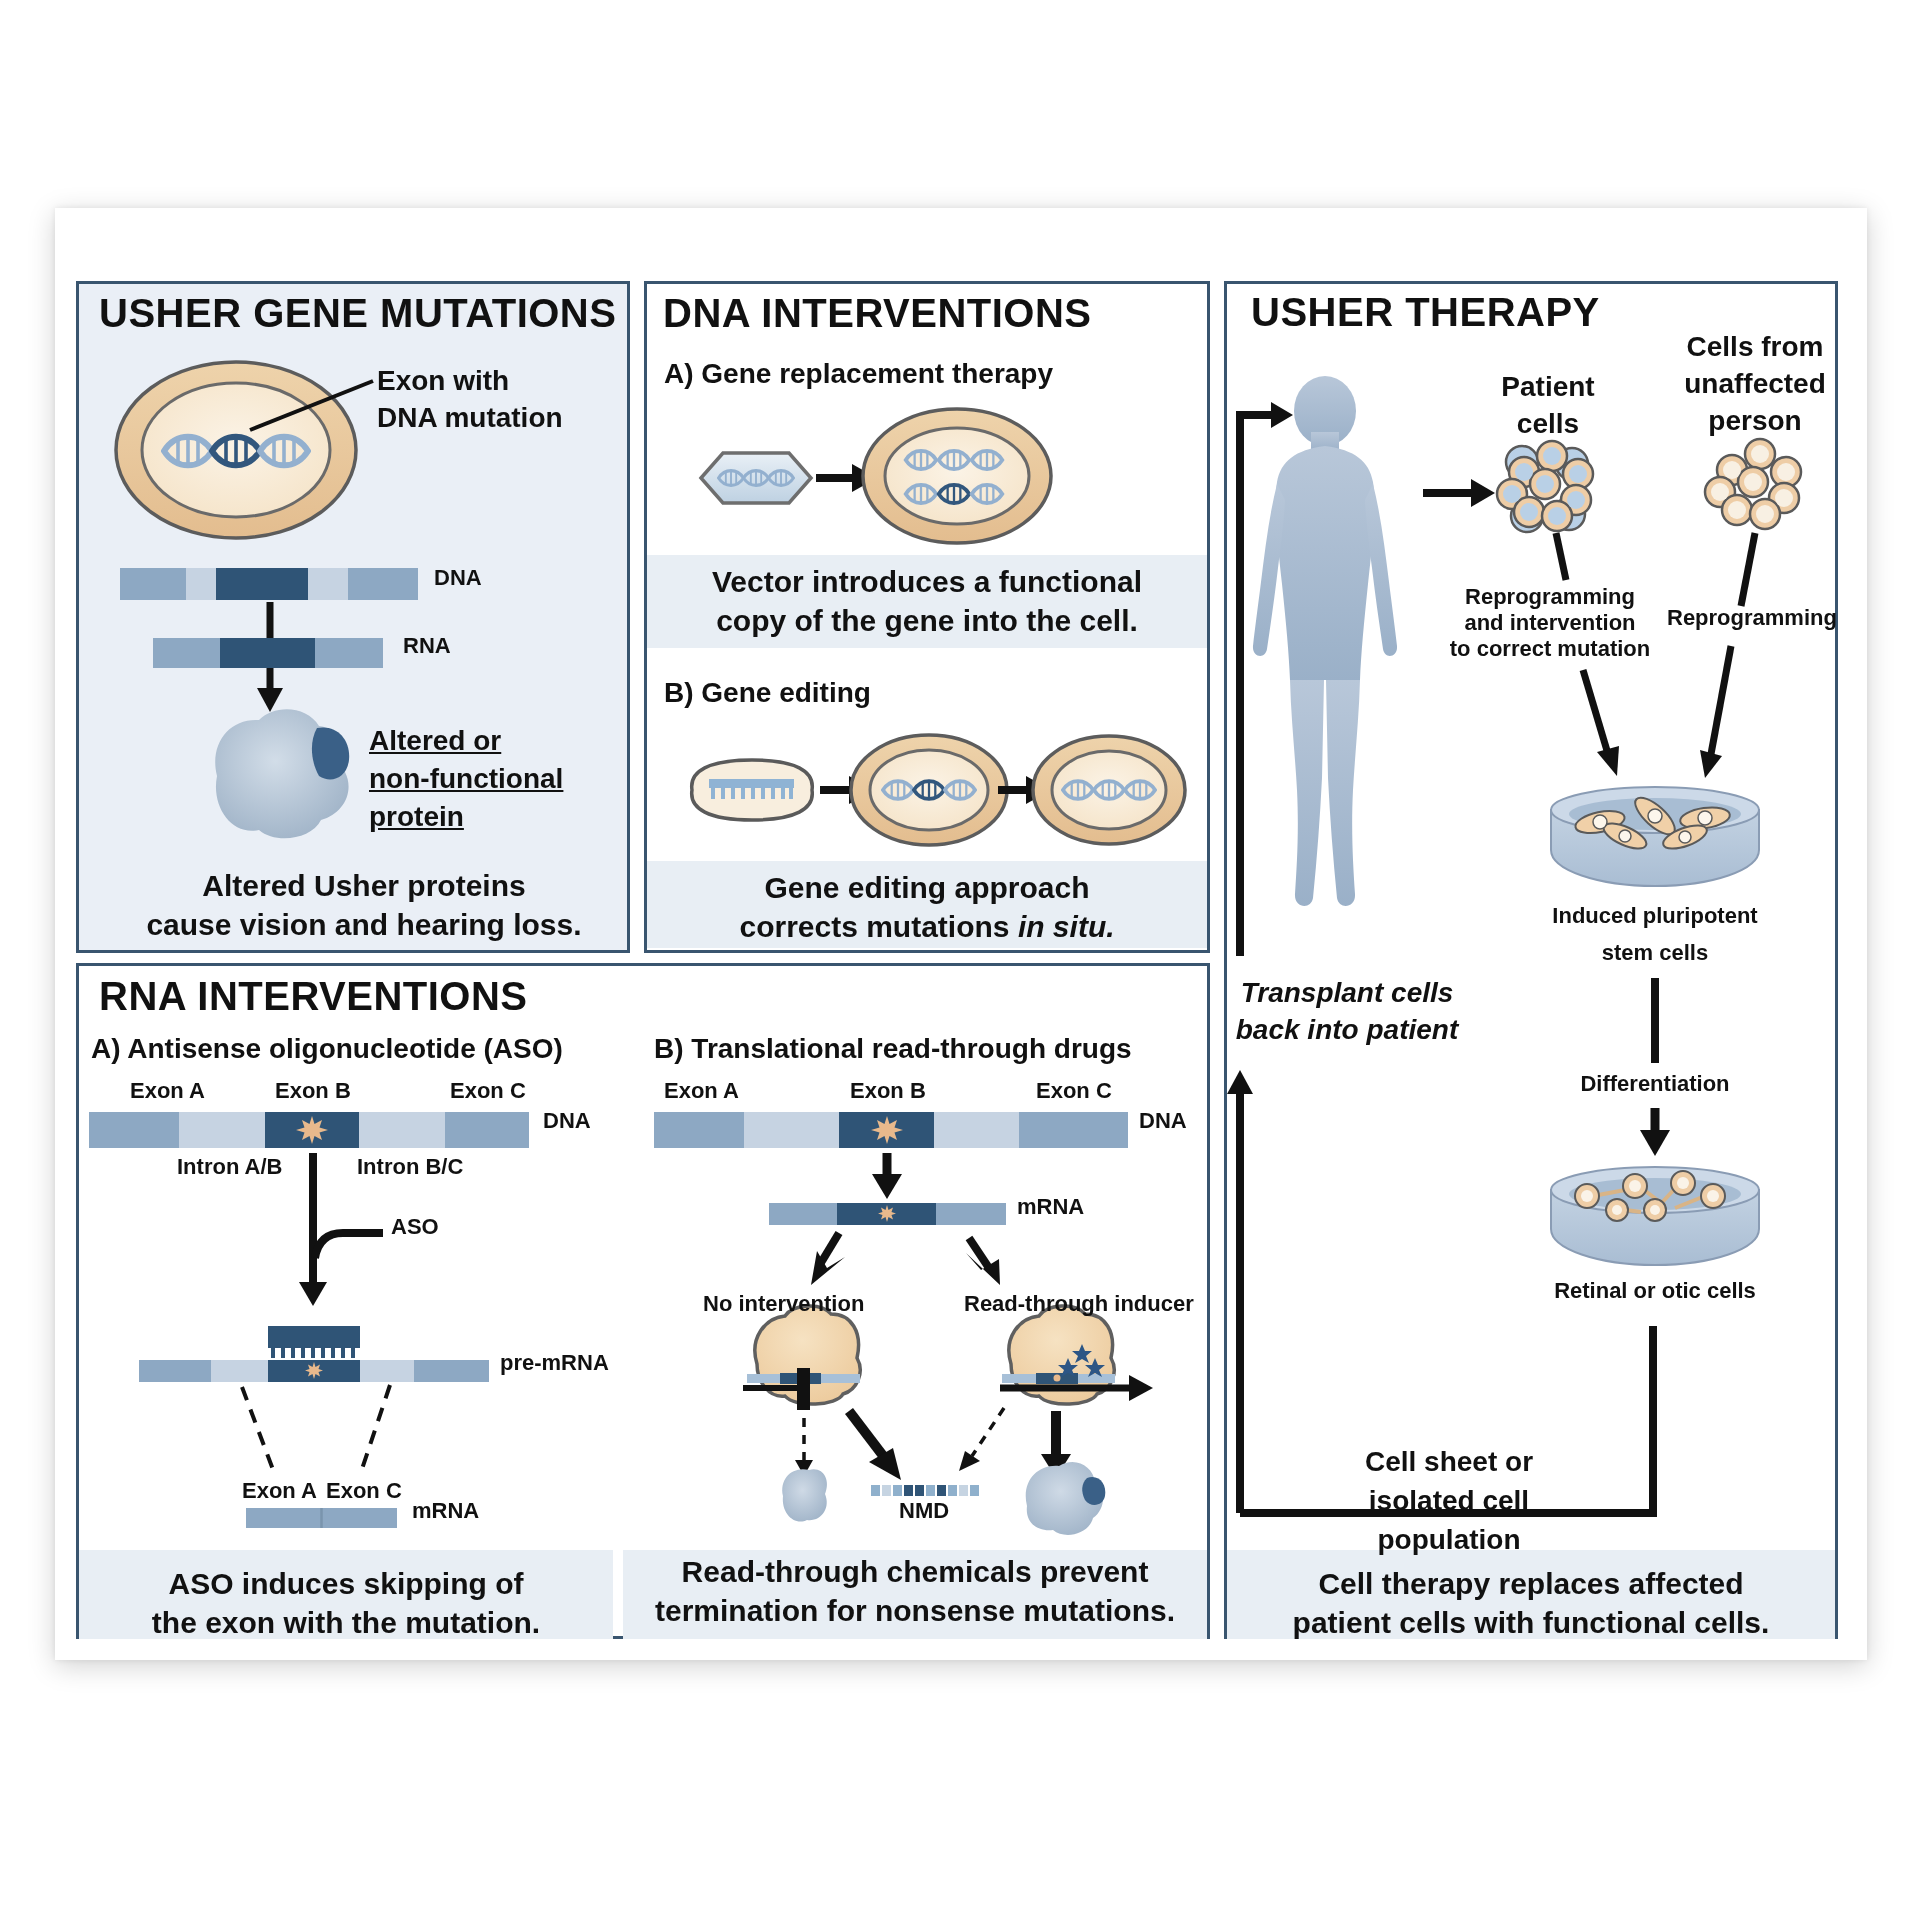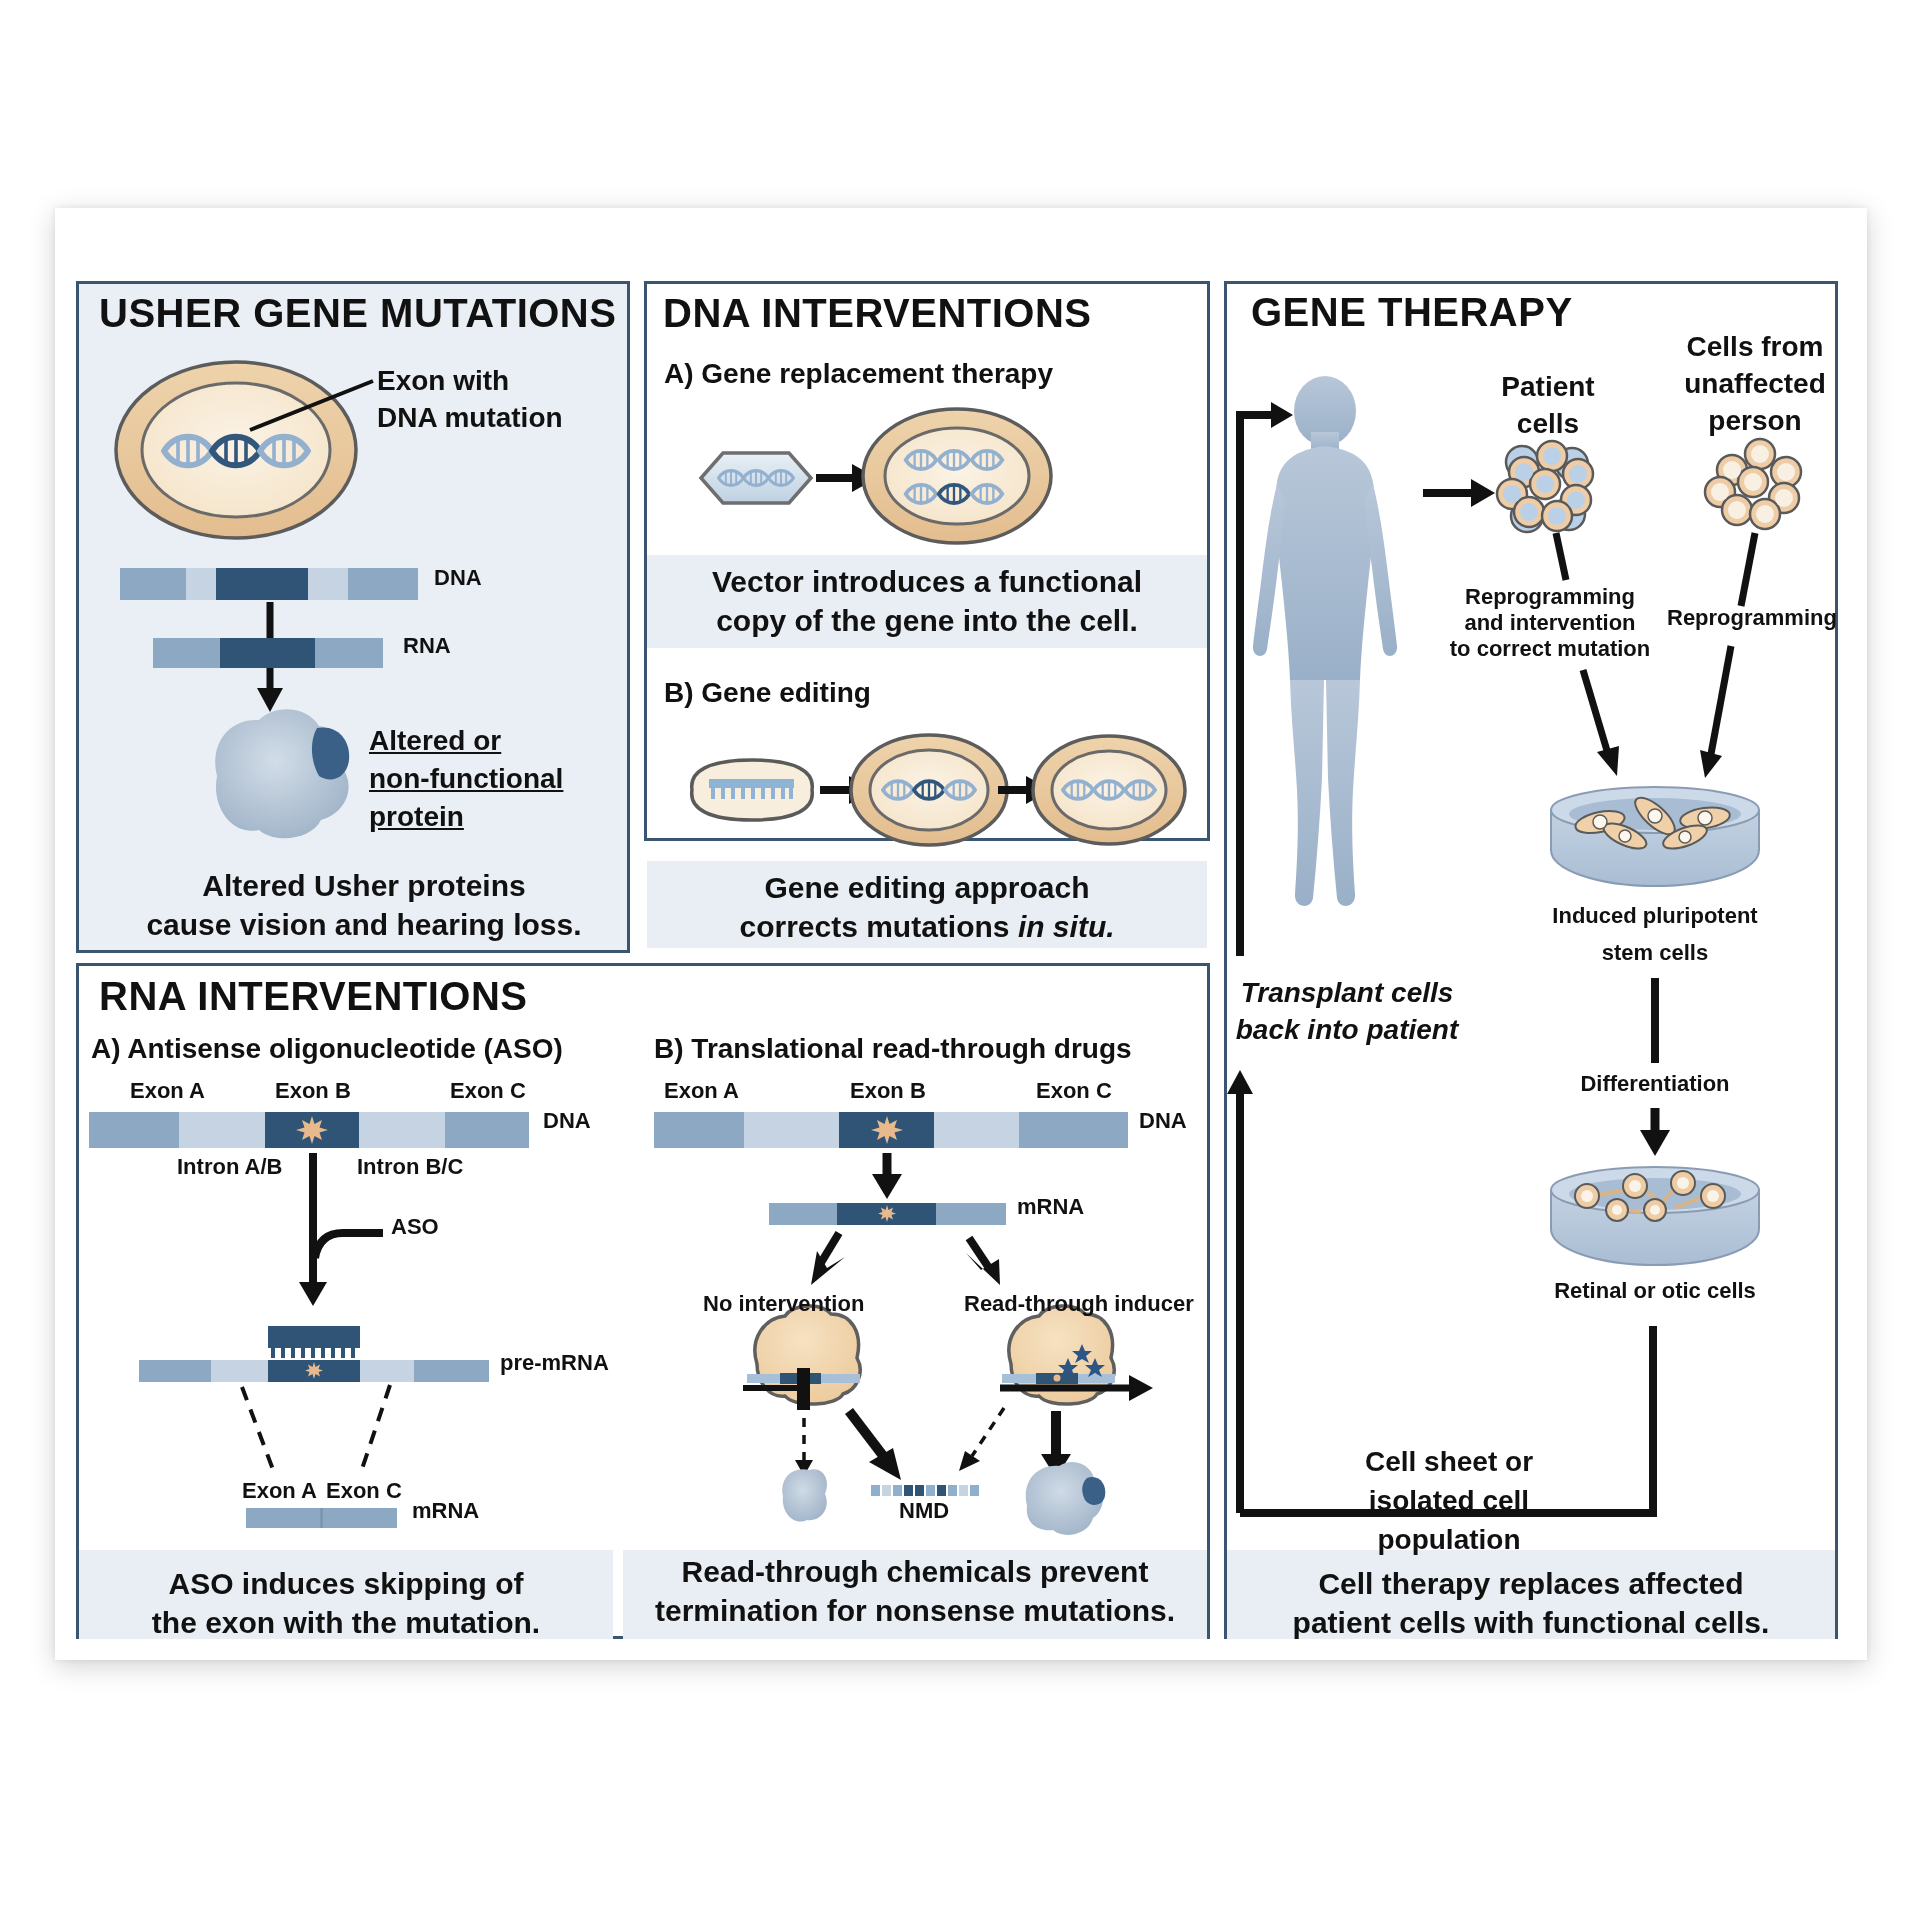--- a/index.html
+++ b/index.html
@@ -98,21 +98,21 @@
       <div>Altered or</div>
       <div>non-functional</div>
       <div>protein</div>
     </div>
     <div class="t cap tc" style="left:0;right:0;top:582px;padding-left:22px;">
       <div>Altered Usher proteins</div>
       <div>cause vision and hearing loss.</div>
     </div>
   </section>
 
-  <section class="panel" style="left:644px;top:281px;width:566px;height:560px;text-decoration:underline;">
+  <section class="panel" style="left:644px;top:281px;width:566px;height:672px;text-decoration:underline;">
     <div class="band" style="left:0;right:0;top:271px;height:93px;"></div>
     <div class="band" style="left:0;right:0;top:577px;height:87px;"></div>
     <svg class="art" width="560" height="666" viewBox="0 0 560 666">
       <defs>
         <linearGradient id="hexg" x1="0" y1="0" x2="0" y2="1">
           <stop offset="0%" stop-color="#e9f0f6"></stop>
             <stop offset="100%" stop-color="#bed1e2"></stop>
         </linearGradient>
       </defs>
 
@@ -513,21 +513,21 @@
         <g fill="#faf3e8">
           <circle cx="360" cy="912" r="6"></circle>
             <circle cx="408" cy="902" r="6"></circle>
           <circle cx="456" cy="899" r="6"></circle>
             <circle cx="486" cy="912" r="6"></circle>
           <circle cx="428" cy="926" r="5"></circle>
             <circle cx="390" cy="926" r="5"></circle>
         </g>
       </g>
     </svg>
-    <div class="t title" style="left:24px;top:5px;">GENE THERAPY</div>
+    <div class="t title" style="left:24px;top:5px;">USHER THERAPY</div>
     <div class="t h2 tc" style="left:221px;width:200px;top:84px;line-height:37px;">
       <div>Patient</div>
       <div>cells</div>
     </div>
     <div class="t h2 tc" style="left:418px;width:220px;top:44px;line-height:37px;">
       <div>Cells from</div>
       <div>unaffected</div>
       <div>person</div>
     </div>
     <div class="t small tc" style="left:198px;width:250px;top:300px;line-height:26px;">

